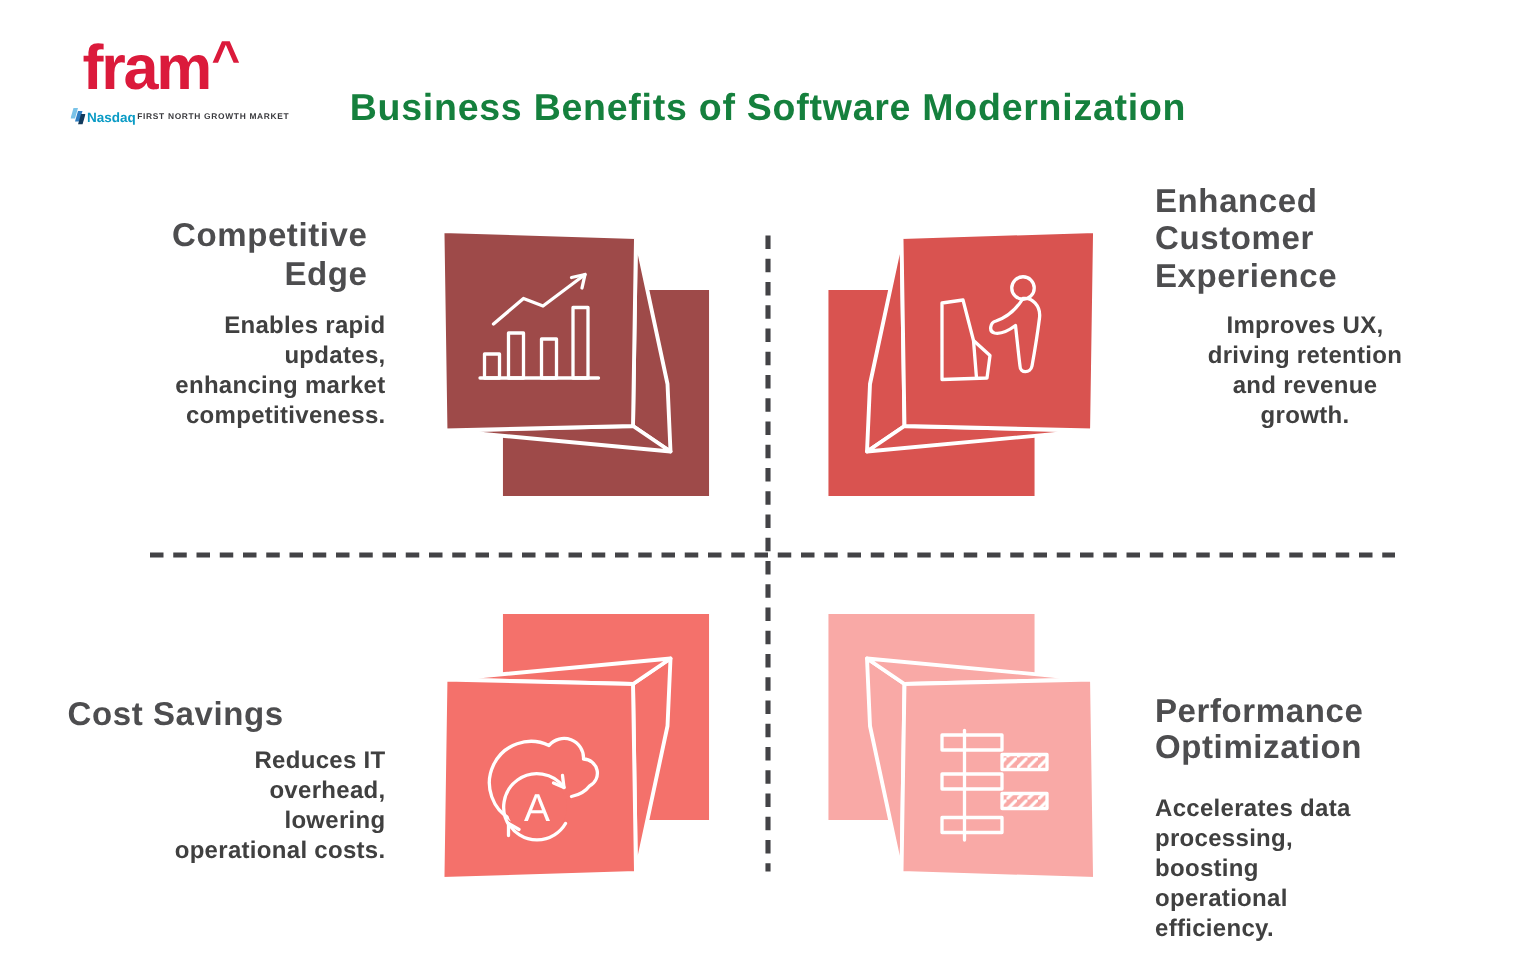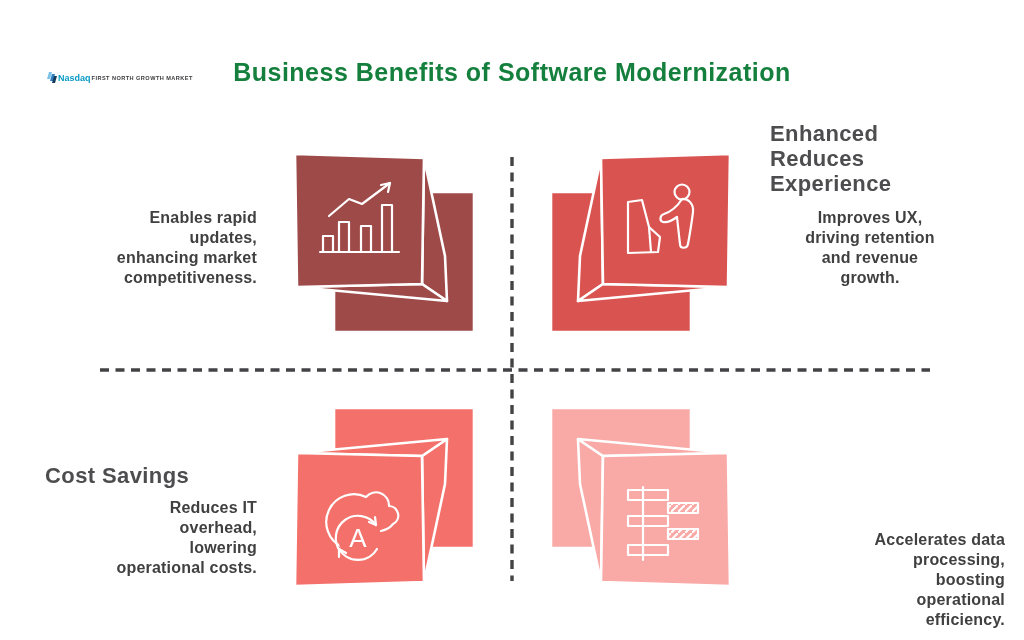--- a/index.html
+++ b/index.html
@@ -23,63 +23,68 @@
         letter-spacing:.4px; color:#4d4d4f; white-space:pre-line; }
   .qb { position:absolute; font-weight:700; font-size:16px; line-height:20px;
         letter-spacing:.2px; color:#404040; white-space:pre-line; }
   .tl-h { left:45px; top:144px; width:200px; text-align:right; line-height:26px; }
   .tl-b { left:45px; top:208px; width:212px; text-align:right; }
   .tr-h { left:770px; top:121px; width:230px; text-align:left; }
   .tr-b { left:770px; top:208px; width:200px; text-align:center; }
   .bl-h { left:45px; top:463px; width:210px; }
   .bl-b { left:45px; top:498px; width:212px; text-align:right; }
   .br-h { left:770px; top:462px; width:235px; text-align:left; line-height:24px; }
-  .br-b { left:770px; top:530px; width:200px; text-align:right;margin-left:35px; }
+  .br-b { left:770px; top:530px; width:200px; text-align:left; }
 
   .cube { position:absolute; }
   .cube .edge { stroke:#ffffff; stroke-width:2.6; stroke-linejoin:round; }
   .cube .ink { stroke:#ffffff; fill:none; stroke-width:2.2; stroke-linecap:round; stroke-linejoin:round; }
   .divider-svg { position:absolute; left:0; top:0; }
 </style>
 </head>
 <body>
 
 <div class="stage">
 
+  <div class="logo"><span>fram</span><span class="caret">^</span></div>
   <div class="listing">
     <svg width="10" height="11" viewBox="0 0 10 11">
       <polygon points="2,0 5,0 3,7 0,7" fill="#7ac3e8"></polygon>
       <polygon points="5,2 8,2 6,9 3,9" fill="#2f7ec2"></polygon>
       <polygon points="7,4 10,4 8,11 5,11" fill="#123a5c"></polygon>
     </svg>
     <span class="exchange">Nasdaq</span>
     <span class="market">FIRST NORTH GROWTH MARKET</span>
   </div>
 
   <div class="title">Business Benefits of Software Modernization</div>
 
+  <div class="qh tl-h">Competitive
+Edge</div>
   <div class="qb tl-b">Enables rapid
 updates,
 enhancing market
 competitiveness.</div>
 
   <div class="qh tr-h">Enhanced
-Reduces
+Customer
 Experience</div>
   <div class="qb tr-b">Improves UX,
 driving retention
 and revenue
 growth.</div>
 
   <div class="qh bl-h">Cost Savings</div>
   <div class="qb bl-b">Reduces IT
 overhead,
 lowering
 operational costs.</div>
 
+  <div class="qh br-h">Performance
+Optimization</div>
   <div class="qb br-b">Accelerates data
 processing,
 boosting
 operational
 efficiency.</div>
 
   <svg class="divider-svg" width="1024" height="640">
     <line class="dash" x1="100" y1="370" x2="930" y2="370" stroke-width="3.4" stroke-dasharray="9 6.5" stroke="#434346"></line>
     <line class="dash" x1="512" y1="157" x2="512" y2="581" stroke-width="3.4" stroke-dasharray="9 6.5" stroke="#434346"></line>
   </svg>

